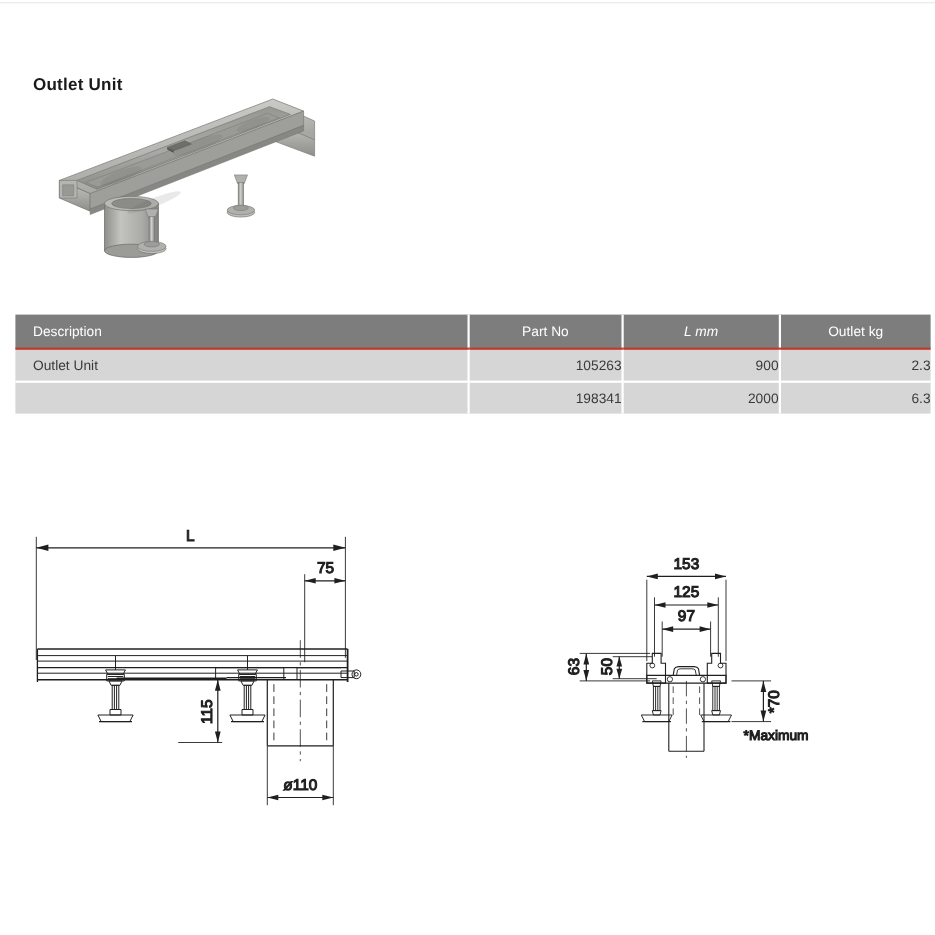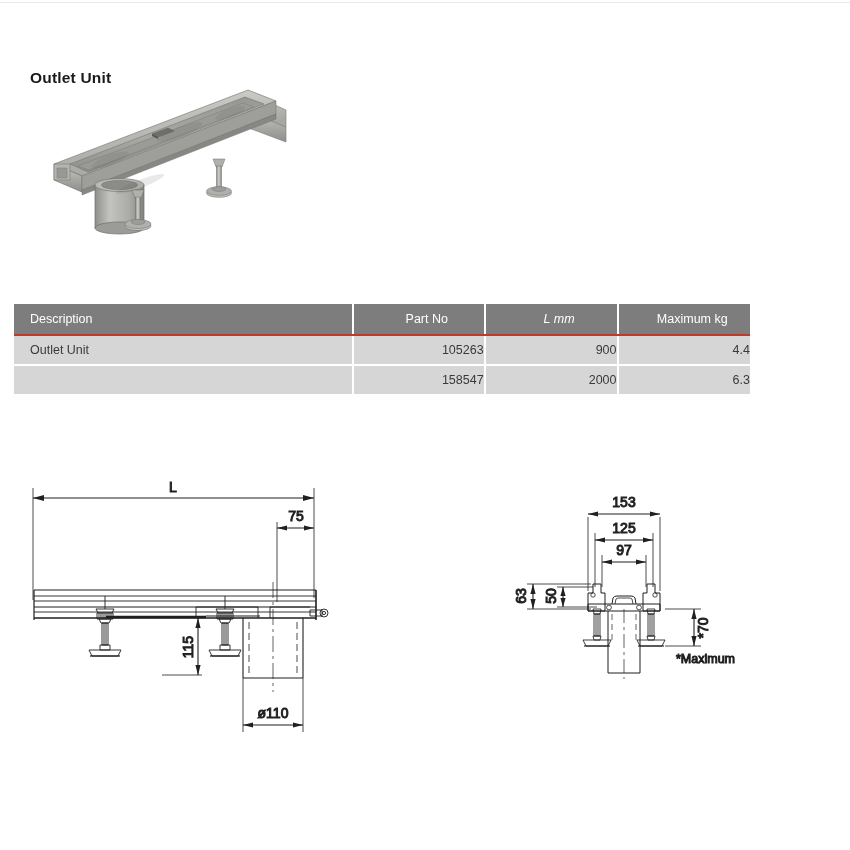--- a/index.html
+++ b/index.html
@@ -38,40 +38,40 @@
   }
   
   .product-photo {
     position: absolute;
     left: 40px; top: 80px;
     width: 250px; height: 155px;
   }
   
   .spec-table {
     position: absolute;
-    left: 14px; top: 304px;
-    width: 736px;
+    left: 14px; top: 286px;
+    width: 832px;
     border-collapse: collapse;
     font-size: 12.5px;
   }
   .spec-table th {
     background: #7d7d7d;
     color: #ffffff;
     font-weight: normal;
     font-size: 12.5px;
     height: 30px;
     padding: 0 0 0 16px;
     text-align: left;
     border-right: 2px solid #ffffff;
     border-bottom: 2px solid #c0392b;
     vertical-align: middle;
   }
   .spec-table th.center {
     text-align: center;
-    padding-left: 16px;
+    padding-left: 0;
   }
   .spec-table th:last-child { border-right: none; }
   .spec-table td {
     background: #d6d6d6;
     color: #3a3a3a;
     height: 28px;
     padding: 0 0 0 16px;
     text-align: left;
     border-right: 2px solid #ffffff;
     border-bottom: 2px solid #ffffff;
@@ -90,21 +90,21 @@
 
   
   .drawing {
     position: absolute;
   }
   .drawing-side {
     left: 10px; top: 470px;
     width: 360px; height: 290px;
   }
   .drawing-section {
-    left: 505px; top: 483px;
+    left: 505px; top: 493px;
     width: 300px; height: 200px;
   }
   svg { display: block; overflow: visible; }
   .dim-text {
     font-family: "Liberation Sans", sans-serif;
     font-size: 14px;
     fill: #2b2b2b;
   }
   .note-text {
     font-family: "Liberation Sans", sans-serif;
@@ -196,33 +196,33 @@
       </g>
     </svg>
   </div>
 
   <table class="spec-table">
     <thead>
       <tr>
         <th class="col-desc">Description</th>
         <th class="col-part center">Part No</th>
         <th class="col-len center">L mm</th>
-        <th class="col-weight center">Maximum kg</th>
+        <th class="col-weight center">Outlet kg</th>
       </tr>
     </thead>
     <tbody>
       <tr>
         <td>Outlet Unit</td>
         <td class="center">105263</td>
         <td class="center">900</td>
-        <td class="center">4.4</td>
+        <td class="center">2.3</td>
       </tr>
       <tr>
         <td></td>
-        <td class="center">158547</td>
+        <td class="center">198341</td>
         <td class="center">2000</td>
         <td class="center">6.3</td>
       </tr>
     </tbody>
   </table>
 
   <div class="drawing drawing-side">
     <svg width="360" height="290" viewBox="0 0 360 290">
       <g stroke="#1f1f1f" fill="none" stroke-width="1">
 

